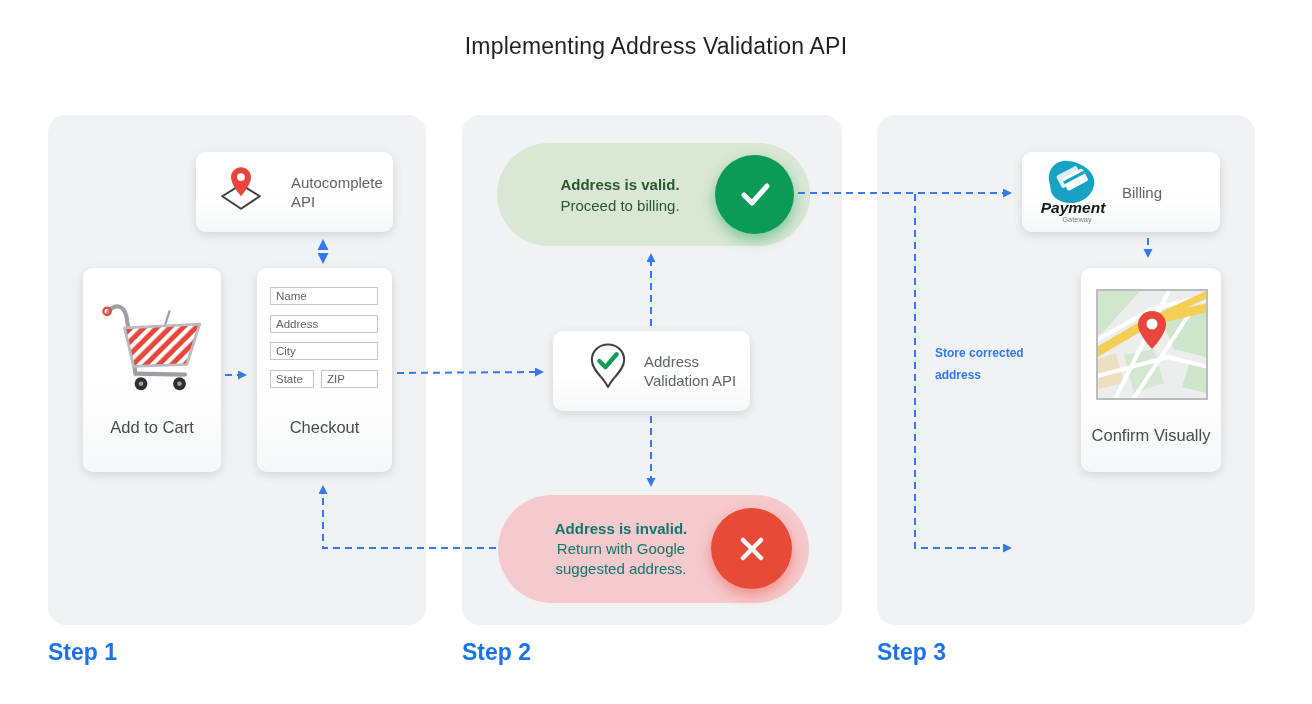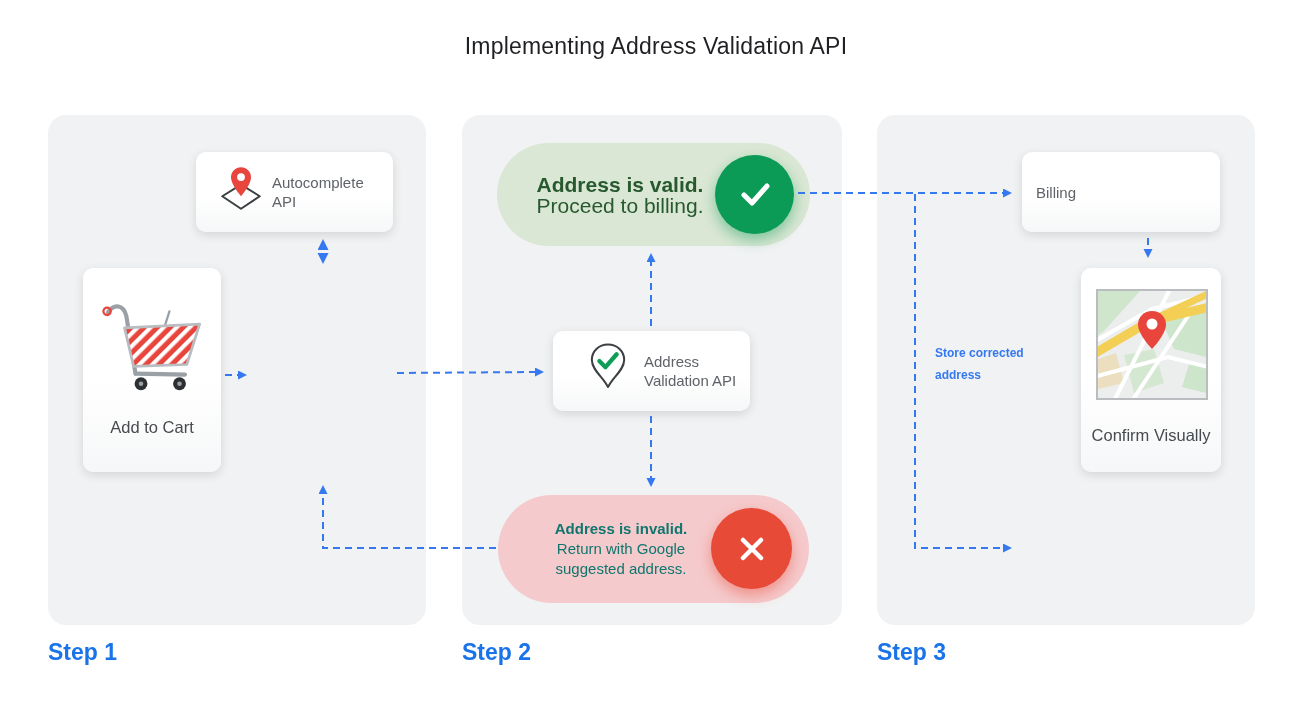--- a/index.html
+++ b/index.html
@@ -25,21 +25,21 @@
   .frow{display:flex;gap:7px;}
   .frow .field{margin-bottom:0;}
   .f-state{width:44px;flex:none;}
   .f-zip{flex:1;}
   
   .pill{position:absolute;border-radius:56px;}
   .pill-valid{left:497px;top:143px;width:313px;height:103px;background:#dae7d4;}
   .pill-invalid{left:498px;top:495px;width:311px;height:108px;background:#f5cacc;}
   .pill-text{position:absolute;left:24px;top:0;height:100%;width:198px;display:flex;
              flex-direction:column;justify-content:center;text-align:center;}
-  .pill-valid .pill-text{color:#27592f;font-size:21px;line-height:21px;}
+  .pill-valid .pill-text{color:#27592f;font-size:15px;line-height:21px;}
   .pill-invalid .pill-text{color:#0f766e;font-size:15px;line-height:20px;}
   .pill-title{font-weight:700;}
   .badge{position:absolute;border-radius:50%;display:flex;align-items:center;justify-content:center;}
   .badge-check{right:16px;top:12px;width:79px;height:79px;background:#0c9b57;
                box-shadow:0 6px 14px rgba(12,155,87,.45);}
   .badge-x{right:17px;top:13px;width:81px;height:81px;background:#e84a38;
            box-shadow:0 6px 14px rgba(232,74,56,.45);}
   
   .map-frame{position:absolute;top:21px;left:15px;width:108px;height:107px;
              border:2px solid #b9bdc0;box-sizing:content-box;}
@@ -51,21 +51,21 @@
 <body>
 
 <div id="canvas">
 
   <div class="title">Implementing Address Validation API</div>
 
   <div class="panel p1"></div>
   <div class="panel p2"></div>
   <div class="panel p3"></div>
 
-  <div class="card hcard" style="left:196px;top:152px;width:197px;height:80px;padding-left:20px;gap:6px;box-sizing:border-box;">
+  <div class="card hcard" style="left:196px;top:152px;width:197px;height:80px;padding-left:20px;gap:25px;box-sizing:border-box;">
     <span>
       <svg width="50" height="52" viewBox="0 0 64 64">
         <path d="M32 25 L56 40 L32 56 L8 40 Z" fill="#ffffff" stroke="#3c4043" stroke-width="2.6" stroke-linejoin="round"></path>
         <path d="M32 3 C24.8 3 19.2 8.7 19.2 15.8 C19.2 25.5 32 40 32 40 C32 40 44.8 25.5 44.8 15.8 C44.8 8.7 39.2 3 32 3 Z" fill="#e8453c"></path>
         <circle cx="32" cy="15.5" r="5" fill="#ffffff"></circle>
       </svg>
     </span>
     <span class="lbl" style="width:100px;">Autocomplete API</span>
   </div>
 
@@ -85,20 +85,32 @@
         <path d="M42 80 L96 81" stroke="#9aa0a6" stroke-width="4.5" stroke-linecap="round"></path>
         <circle cx="48" cy="91" r="7" fill="#2d2f31"></circle>
           <circle cx="48" cy="91" r="2.5" fill="#9aa0a6"></circle>
         <circle cx="90" cy="91" r="7" fill="#2d2f31"></circle>
           <circle cx="90" cy="91" r="2.5" fill="#9aa0a6"></circle>
       </svg>
     </span>
     <div class="big-lbl">Add to Cart</div>
   </div>
 
+  <div class="card" style="left:257px;top:268px;width:135px;height:204px;">
+    <div class="fields">
+      <div class="field">Name</div>
+      <div class="field">Address</div>
+      <div class="field">City</div>
+      <div class="frow">
+        <div class="field f-state">State</div>
+        <div class="field f-zip">ZIP</div>
+      </div>
+    </div>
+    <div class="big-lbl">Checkout</div>
+  </div>
 
   <div class="pill pill-valid">
     <div class="pill-text">
       <div class="pill-title">Address is valid.</div>
       <div>Proceed to billing.</div>
     </div>
     <div class="badge badge-check">
       <svg width="36" height="30" viewBox="0 0 36 30">
         <path d="M7 15 L15 23 L30 6" fill="none" stroke="#ffffff" stroke-width="5" stroke-linecap="round" stroke-linejoin="round"></path>
       </svg>
@@ -121,20 +133,32 @@
       <div>Return with Google suggested address.</div>
     </div>
     <div class="badge badge-x">
       <svg width="30" height="30" viewBox="0 0 30 30">
         <path d="M6 6 L24 24 M24 6 L6 24" stroke="#ffffff" stroke-width="4.5" stroke-linecap="round"></path>
       </svg>
     </div>
   </div>
 
   <div class="card hcard" style="left:1022px;top:152px;width:198px;height:80px;padding-left:14px;gap:14px;box-sizing:border-box;">
+    <span>
+      <svg width="72" height="68" viewBox="0 0 72 68">
+        <path d="M14 29 C9 13 21 2 36 5.5 C52 9.5 63 21 56.5 34 C50 48 30 51 19.5 42 C14 37 15 33.5 14 29 Z" fill="#17a2c4"></path>
+        <g transform="rotate(-28 36 23)">
+          <rect x="23" y="13" width="23" height="14" rx="2" fill="#ffffff" opacity="0.85"></rect>
+          <rect x="27" y="18" width="23" height="14" rx="2" fill="#ffffff"></rect>
+          <rect x="27" y="21" width="23" height="3.2" fill="#17a2c4"></rect>
+        </g>
+        <text x="37" y="57" font-size="15.5" font-weight="bold" font-style="italic" text-anchor="middle" fill="#15181b">Payment</text>
+        <text x="41" y="66" font-size="7.5" text-anchor="middle" fill="#7d8286">Gateway</text>
+      </svg>
+    </span>
     <span class="lbl">Billing</span>
   </div>
 
   <div class="card" style="left:1081px;top:268px;width:140px;height:204px;">
     <div class="map-frame">
       <svg width="108" height="107" viewBox="0 0 108 107">
         <rect width="108" height="107" fill="#eceeee"></rect>
         <polygon points="0,0 42,0 6,40 0,44" fill="#cfe6cc"></polygon>
         <polygon points="64,30 108,14 108,66 76,58" fill="#cde5ca"></polygon>
         <polygon points="92,70 108,74 108,102 84,96" fill="#cde5ca"></polygon>

